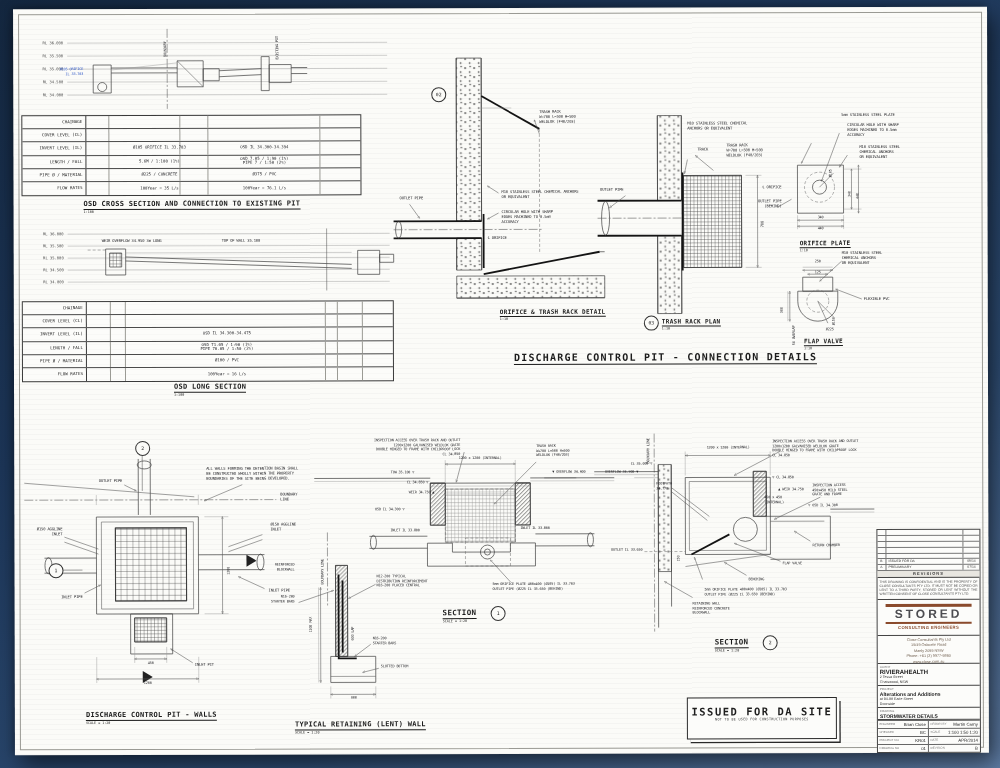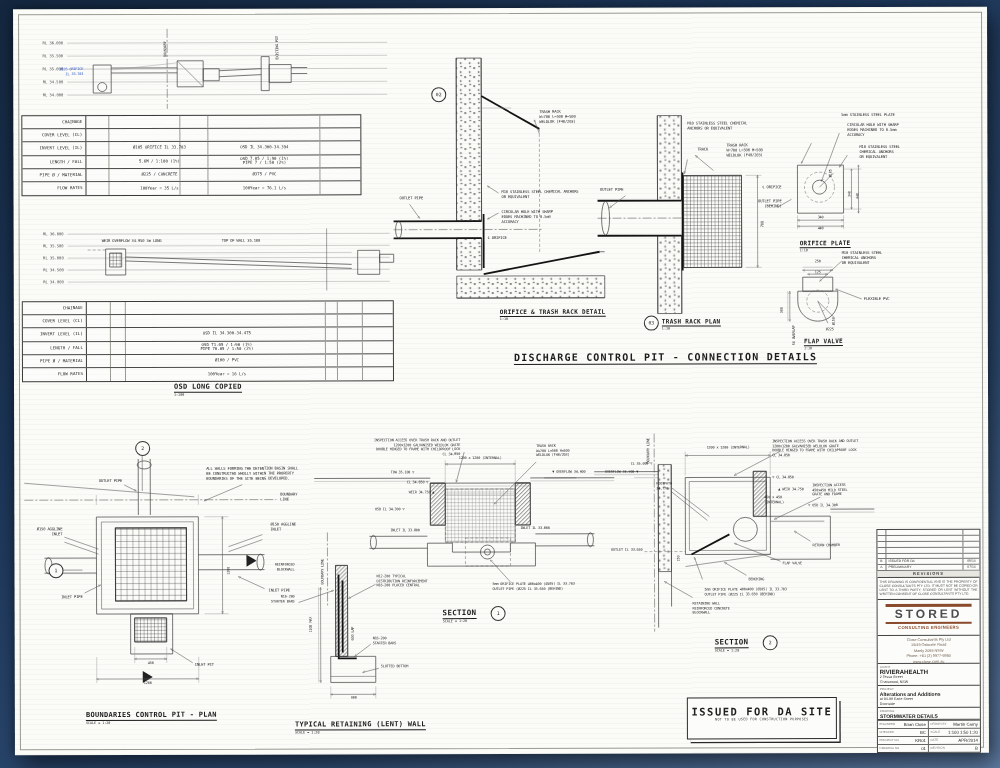--- a/index.html
+++ b/index.html
@@ -199,20 +199,23 @@
         <div class="tdata">
           <div class="vl" style="left:22px"></div>
           <div class="vl" style="left:93px"></div>
           <div class="vl" style="left:121px"></div>
           <div class="vl" style="left:233px"></div>
       <div class="cell blue" style="left:73px">100Year = 35 L/s</div>
       <div class="cell blue" style="left:178px">100Year = 76.1 L/s</div>
         </div>
       </div>
   </div>
+  <div class="dtitle" style="left:70px;top:191px">
+    <span class="u">OSD CROSS SECTION AND CONNECTION TO EXISTING PIT</span><span class="dscale">1:100</span>
+  </div>
 
   <div class="ov" style="left:8px;top:216px;width:372px;height:72px">
     <svg width="372" height="72" viewBox="0 0 372 72">
       <line class="thin" x1="46" y1="9" x2="368" y2="9"></line>
         <line class="thin" x1="46" y1="21" x2="368" y2="21"></line>
       <line class="thin" x1="46" y1="33" x2="368" y2="33"></line>
         <line class="thin" x1="46" y1="45" x2="368" y2="45"></line>
       <line class="thin" x1="46" y1="57" x2="368" y2="57"></line>
       <rect x="84" y="24" width="20" height="26"></rect>
         <rect x="88" y="28" width="12" height="14" class="gridfine"></rect>
@@ -294,21 +297,21 @@
           <div class="vl" style="left:23px"></div>
           <div class="vl" style="left:38px"></div>
           <div class="vl" style="left:238px"></div>
           <div class="vl" style="left:250px"></div>
           <div class="vl" style="left:275px"></div>
       <div class="cell blue" style="left:140px">100Year = 16 L/s</div>
         </div>
       </div>
   </div>
   <div class="dtitle" style="left:160px;top:374px">
-    <span class="u">OSD LONG COPIED</span><span class="dscale">1:100</span>
+    <span class="u">OSD LONG SECTION</span><span class="dscale">1:100</span>
   </div>
 
   <div class="ov" style="left:378px;top:48px;width:215px;height:262px">
     <svg width="215" height="262" viewBox="0 0 215 262">
       <rect x="65" y="2" width="25" height="163" class="speckfill"></rect>
       <line x1="65" y1="2" x2="65" y2="165"></line>
         <line x1="90" y1="2" x2="90" y2="165"></line>
       <rect x="65" y="182" width="25" height="32" class="speckfill"></rect>
       <line x1="65" y1="182" x2="65" y2="214"></line>
         <line x1="90" y1="182" x2="90" y2="214"></line>
@@ -511,21 +514,21 @@
 INLET</div>
     <div class="lbl s38" style="left:246px;top:96px">Ø150 AGGLINE
 INLET</div>
     <div class="lbl s38 r" style="left:20px;top:168px;width:38px">INLET PIPE</div>
     <div class="lbl s38" style="left:244px;top:162px">INLET PIPE</div>
     <div class="lbl s38" style="left:170px;top:236px">INLET PIT</div>
     <div class="lbl s35 rot" style="left:202px;top:148px">1200</div>
     <div class="lbl s35 c" style="left:114px;top:234px;width:24px">450</div>
     <div class="lbl s35 c" style="left:111px;top:254px;width:24px">1200</div>
     <div class="dtitle" style="left:61px;top:284px">
-      <span class="u">BOUNDARIES CONTROL PIT - PLAN</span><span class="dscale">SCALE = 1:20</span>
+      <span class="u">DISCHARGE CONTROL PIT - WALLS</span><span class="dscale">SCALE = 1:20</span>
     </div>
   </div>
 
   <div class="ov" style="left:300px;top:424px;width:300px;height:200px">
     <svg width="300" height="200" viewBox="0 0 300 200">
       <line x1="0" y1="46" x2="116" y2="46"></line>
         <line class="thin" x1="0" y1="49" x2="116" y2="49"></line>
       <rect x="116" y="51" width="15" height="42" class="hatchfill"></rect>
         <rect x="116" y="51" width="15" height="42"></rect>
       <rect x="201" y="51" width="15" height="42" class="hatchfill"></rect>

